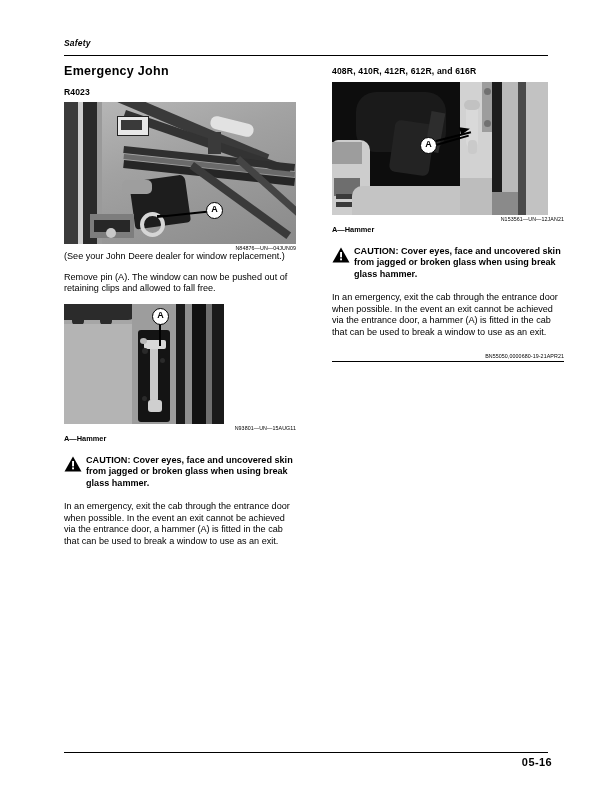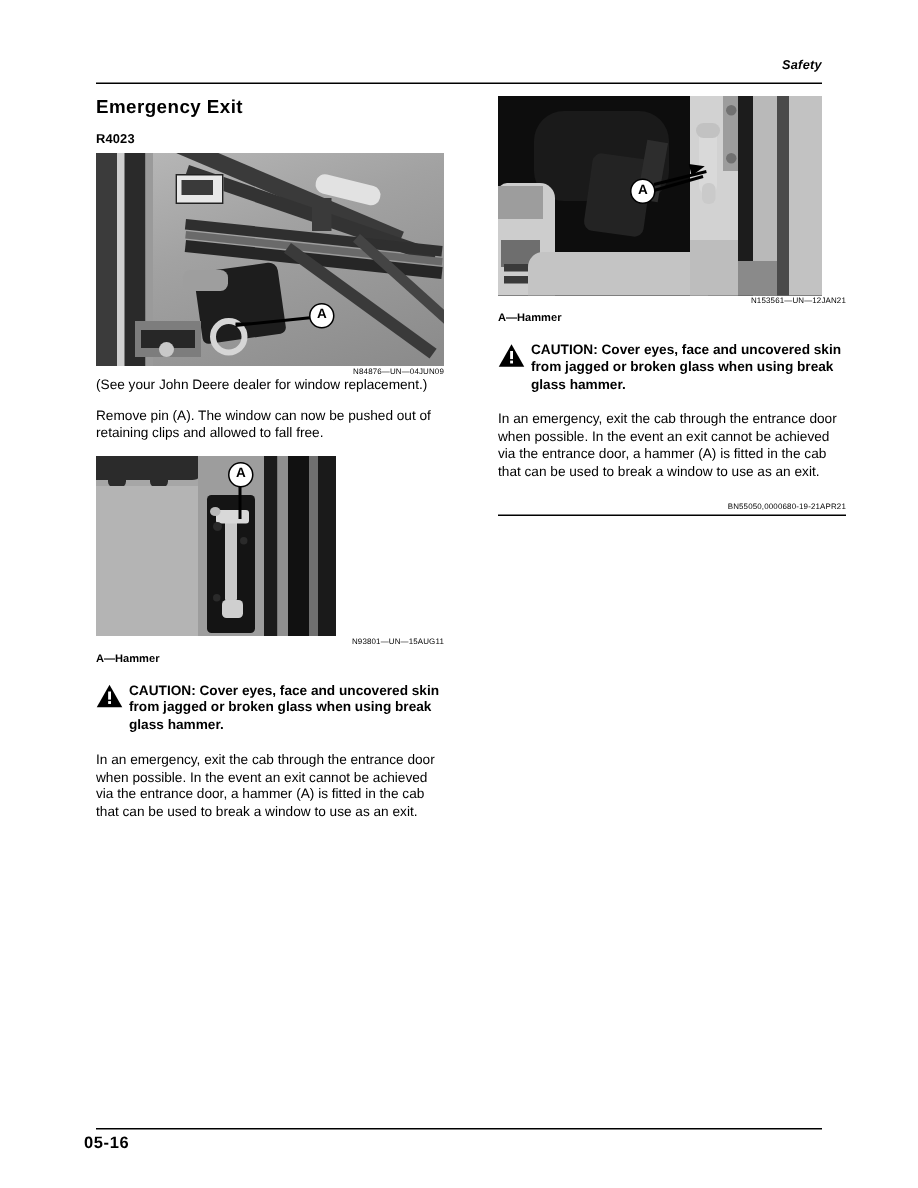--- a/index.html
+++ b/index.html
@@ -21,21 +21,21 @@
     position: absolute;
     left: 0; top: 0;
     width: 612px; height: 792px;
   }
 
   
   .running-head {
     position: absolute;
     left: 64px; top: 38px;
     width: 484px;
-    text-align: right;
+    text-align: left;
     font-style: italic;
     font-weight: bold;
     font-size: 8.5px;
     letter-spacing: .2px;
   }
   .head-rule {
     position: absolute;
     left: 64px; top: 55px;
     width: 484px; height: 1px;
     background: #000;
@@ -150,42 +150,42 @@
   }
 
   .foot-rule {
     position: absolute;
     left: 64px; top: 752px;
     width: 484px; height: 1px;
     background: #000;
   }
   .page-num {
     position: absolute;
-    left: 56px; top: 756px;
+    left: 68px; top: 756px;
     width: 484px;
-    text-align: left;
+    text-align: right;
     font-size: 11px;
     font-weight: bold;
     letter-spacing: .4px;
   }
 
   
   .shape { position: absolute; }
 </style>
 </head>
 <body>
 
 <div class="page">
 
   <div class="running-head">Safety</div>
   <div class="head-rule"></div>
 
   <div class="col col-left">
 
-    <h1 class="section-title">Emergency Exit</h1>
+    <h1 class="section-title">Emergency John</h1>
 
     <div class="sub-head">R4023</div>
 
     <div class="figure">
       <div class="photo" style="width:232px;height:142px;background:#8d8d8d;">
 
         <div class="shape" style="left:0;top:0;width:232px;height:142px;background:linear-gradient(160deg,#b9b9b9 0%,#a2a2a2 40%,#8a8a8a 100%);"></div>
         <div class="shape" style="left:0;top:0;width:18px;height:142px;background:#3b3b3b;"></div>
         <div class="shape" style="left:14px;top:0;width:7px;height:142px;background:#cfcfcf;"></div>
 
@@ -276,20 +276,21 @@
         <span>CAUTION:</span>
         <span>Cover eyes, face and uncovered skin from jagged or broken glass when using break glass hammer.</span>
       </p>
     </div>
 
     <p class="body">In an emergency, exit the cab through the entrance door when possible. In the event an exit cannot be achieved via the entrance door, a hammer (A) is fitted in the cab that can be used to break a window to use as an exit.</p>
   </div>
 
   <div class="col col-right">
 
+    <div class="model-head" style="margin-top:2px;">408R, 410R, 412R, 612R, and 616R</div>
 
     <div class="figure">
       <div class="photo" style="width:216px;height:133px;background:#111;">
         <div class="shape" style="left:0;top:0;width:216px;height:133px;background:#0d0d0d;"></div>
 
         <div class="shape" style="left:24px;top:10px;width:90px;height:60px;background:#1a1a1a;border-radius:20px;"></div>
         <div class="shape" style="left:60px;top:40px;width:40px;height:52px;background:#232323;border-radius:6px;transform:rotate(8deg);"></div>
         <div class="shape" style="left:96px;top:30px;width:14px;height:40px;background:#2d2d2d;transform:rotate(10deg);"></div>
 
         <div class="shape" style="left:0;top:58px;width:38px;height:75px;background:#cdcdcd;border-radius:6px 10px 0 0;"></div>

